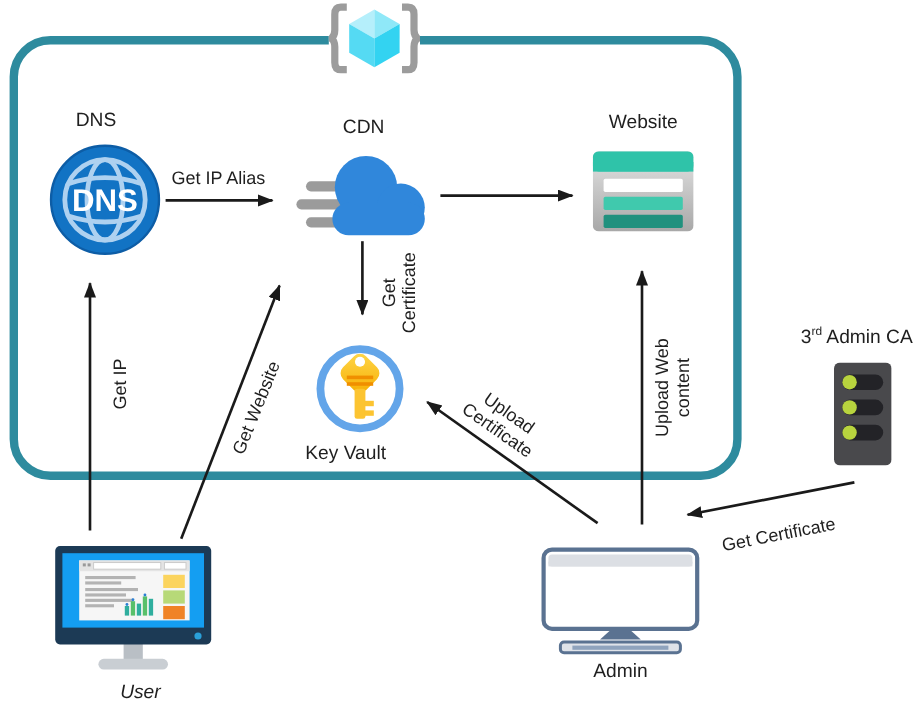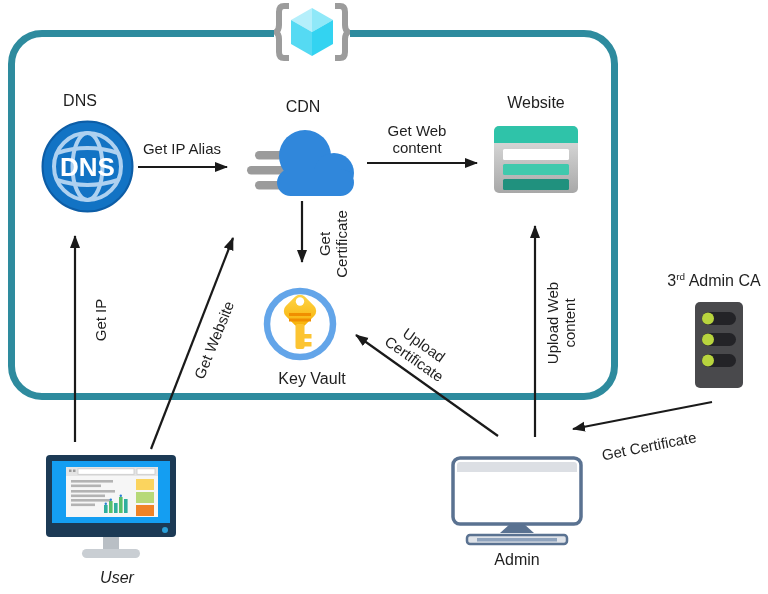--- a/index.html
+++ b/index.html
@@ -189,31 +189,27 @@
       <line x1="151" y1="449" x2="233" y2="238" marker-end="url(#ah)"></line>
       <line x1="498" y1="436" x2="356" y2="335" marker-end="url(#ah)"></line>
       <line x1="535" y1="437" x2="535" y2="226" marker-end="url(#ah)"></line>
       <line x1="712" y1="402" x2="573" y2="429" marker-end="url(#ah)"></line>
     </g>
   </svg>
 
   <div class="lbl node" style="left:80px;top:101px;">DNS</div>
   <div class="lbl node" style="left:303px;top:107px;">CDN</div>
   <div class="lbl node" style="left:536px;top:103px;">Website</div>
-  <div class="lbl node" style="left:312px;top:379px;">Key Vault</div>
+  <div class="lbl node" style="left:288px;top:379px;">Key Vault</div>
   <div class="lbl node" style="left:714px;top:281px;"><span>3</span><sup>rd</sup><span> Admin CA</span></div>
   <div class="lbl node" style="left:117px;top:578px;font-style:italic;">User</div>
   <div class="lbl node" style="left:517px;top:560px;">Admin</div>
 
   <div class="lbl" style="left:182px;top:149px;text-align:right;">Get IP Alias</div>
 
-  <div class="lbl" style="left:417px;top:139px;">
-    <div>Get Web</div>
-    <div>content</div>
-  </div>
 
   <div class="lbl r90" style="left:333px;top:244px;">
     <div>Get</div>
     <div>Certificate</div>
   </div>
 
   <div class="lbl r90" style="left:101px;top:320px;">Get IP</div>
 
   <div class="lbl r68n" style="left:214px;top:340px;">Get Website</div>
 

